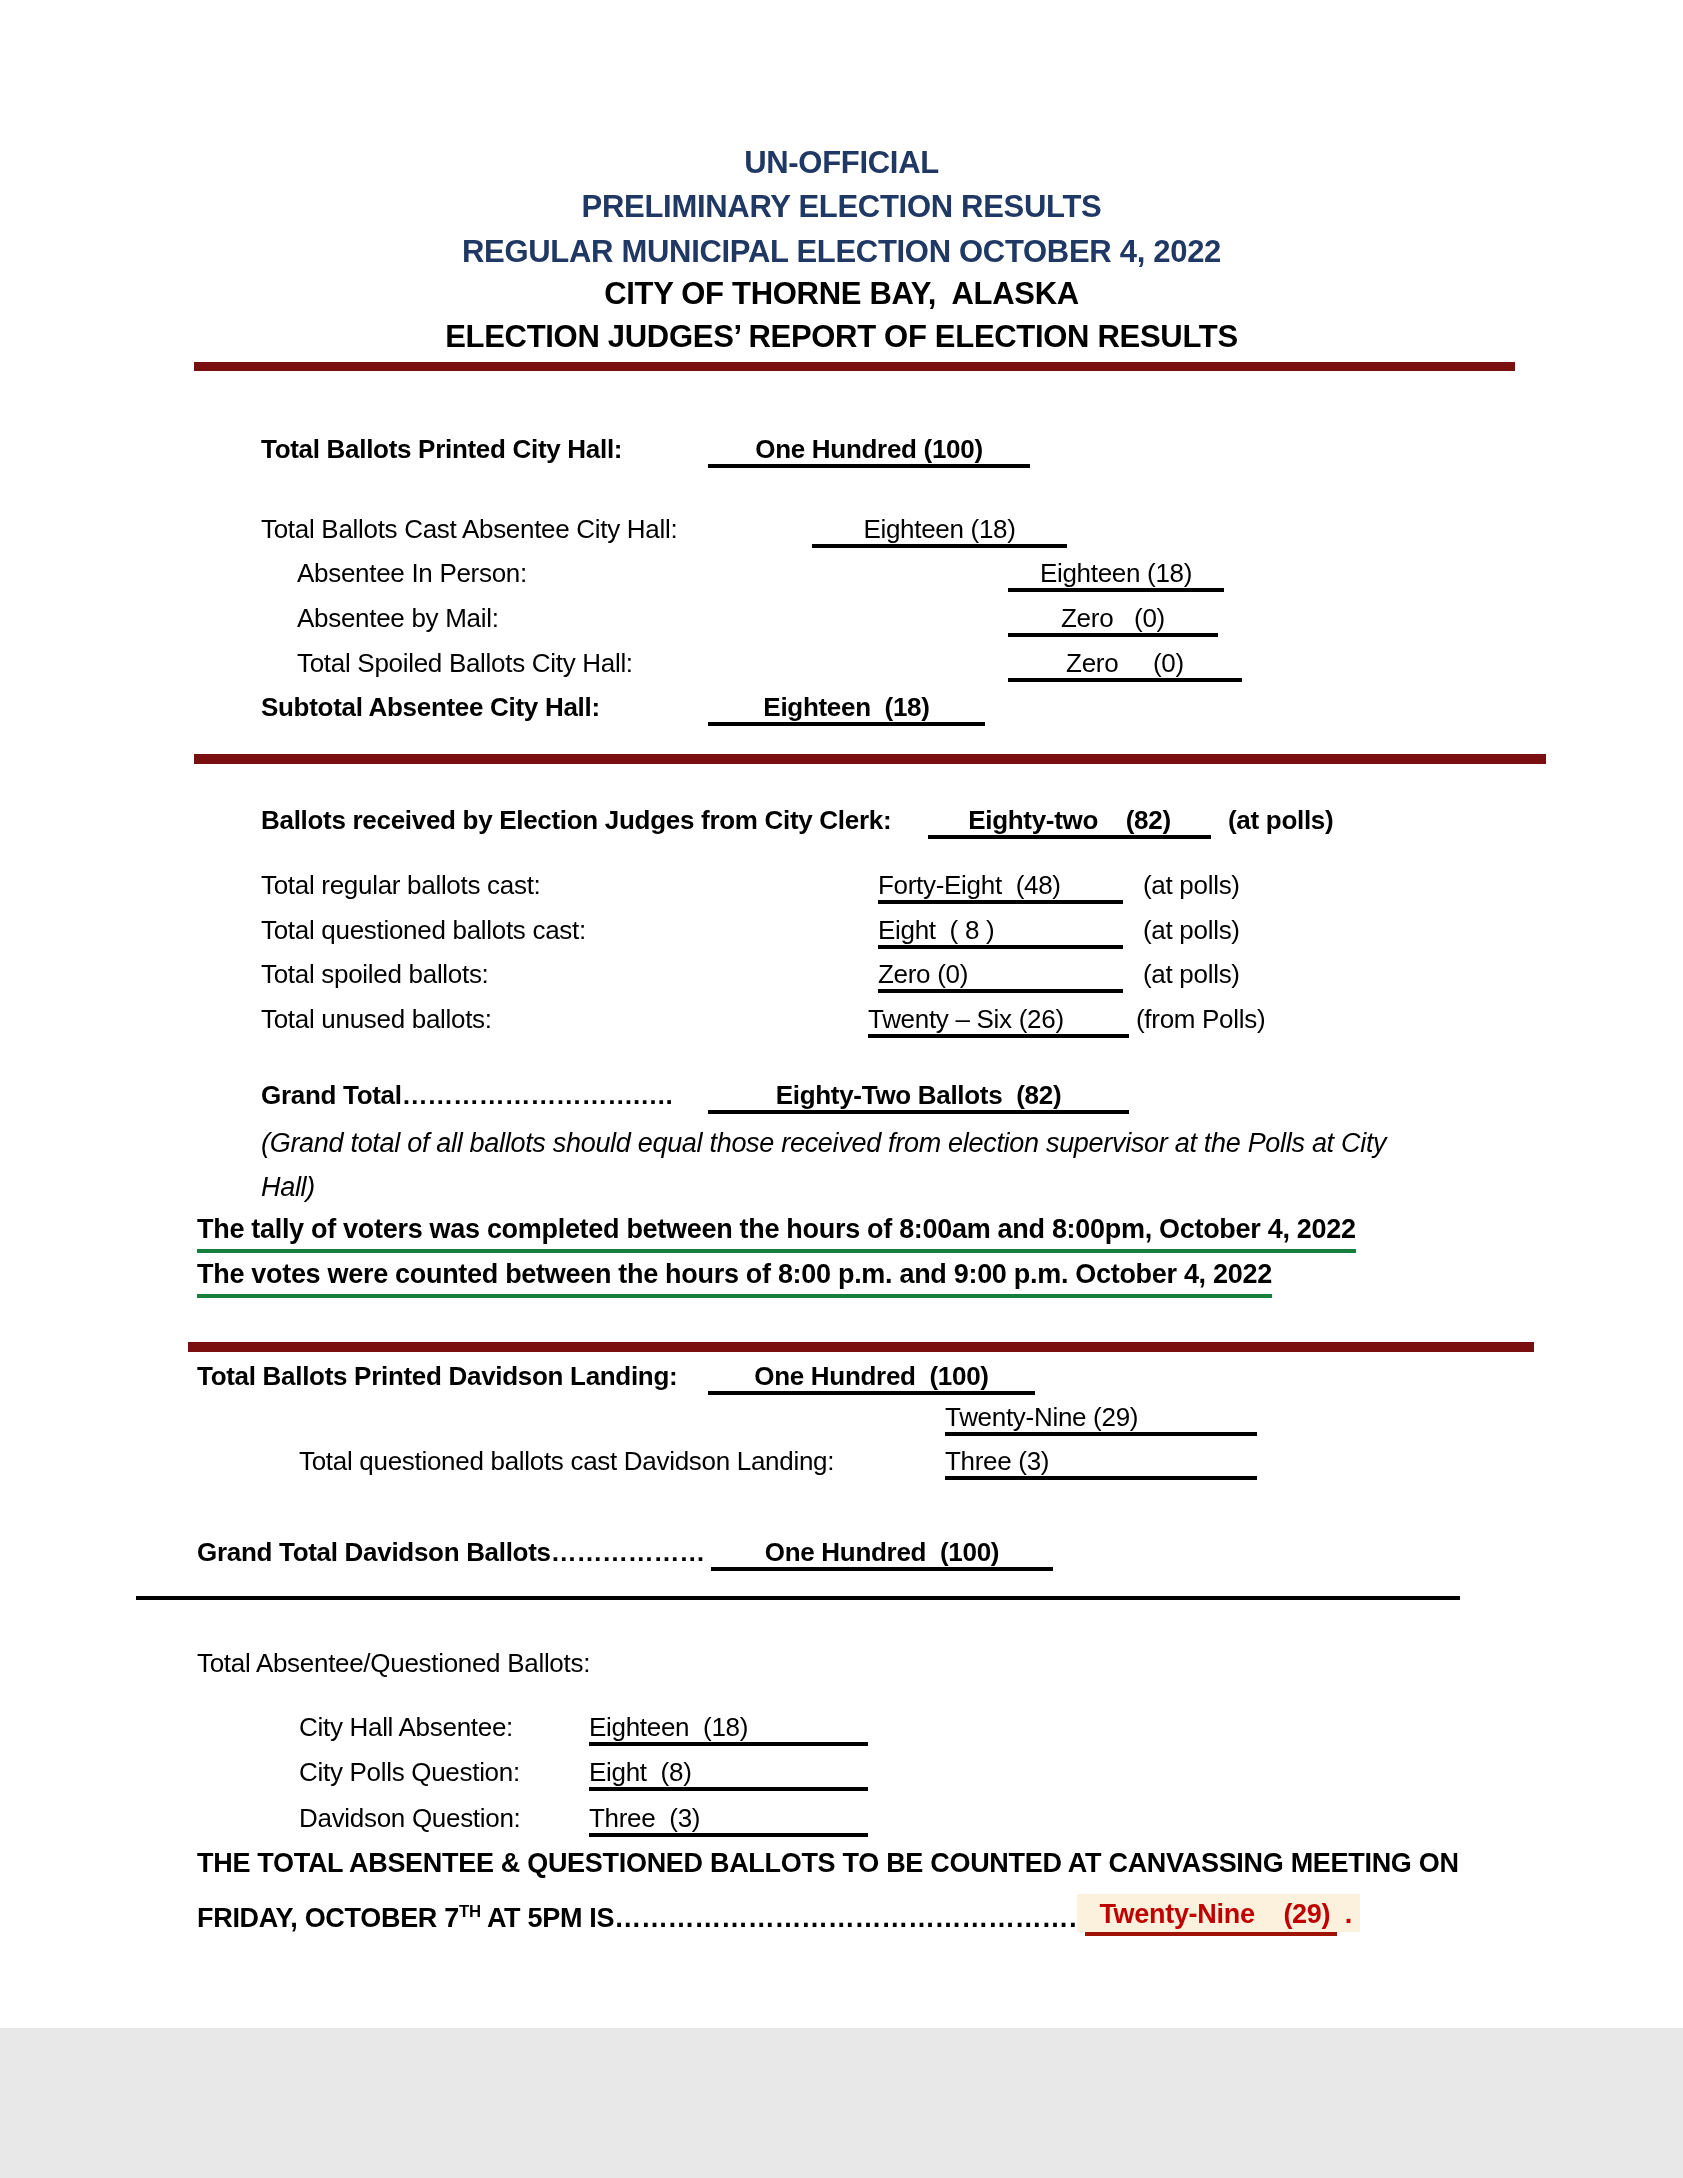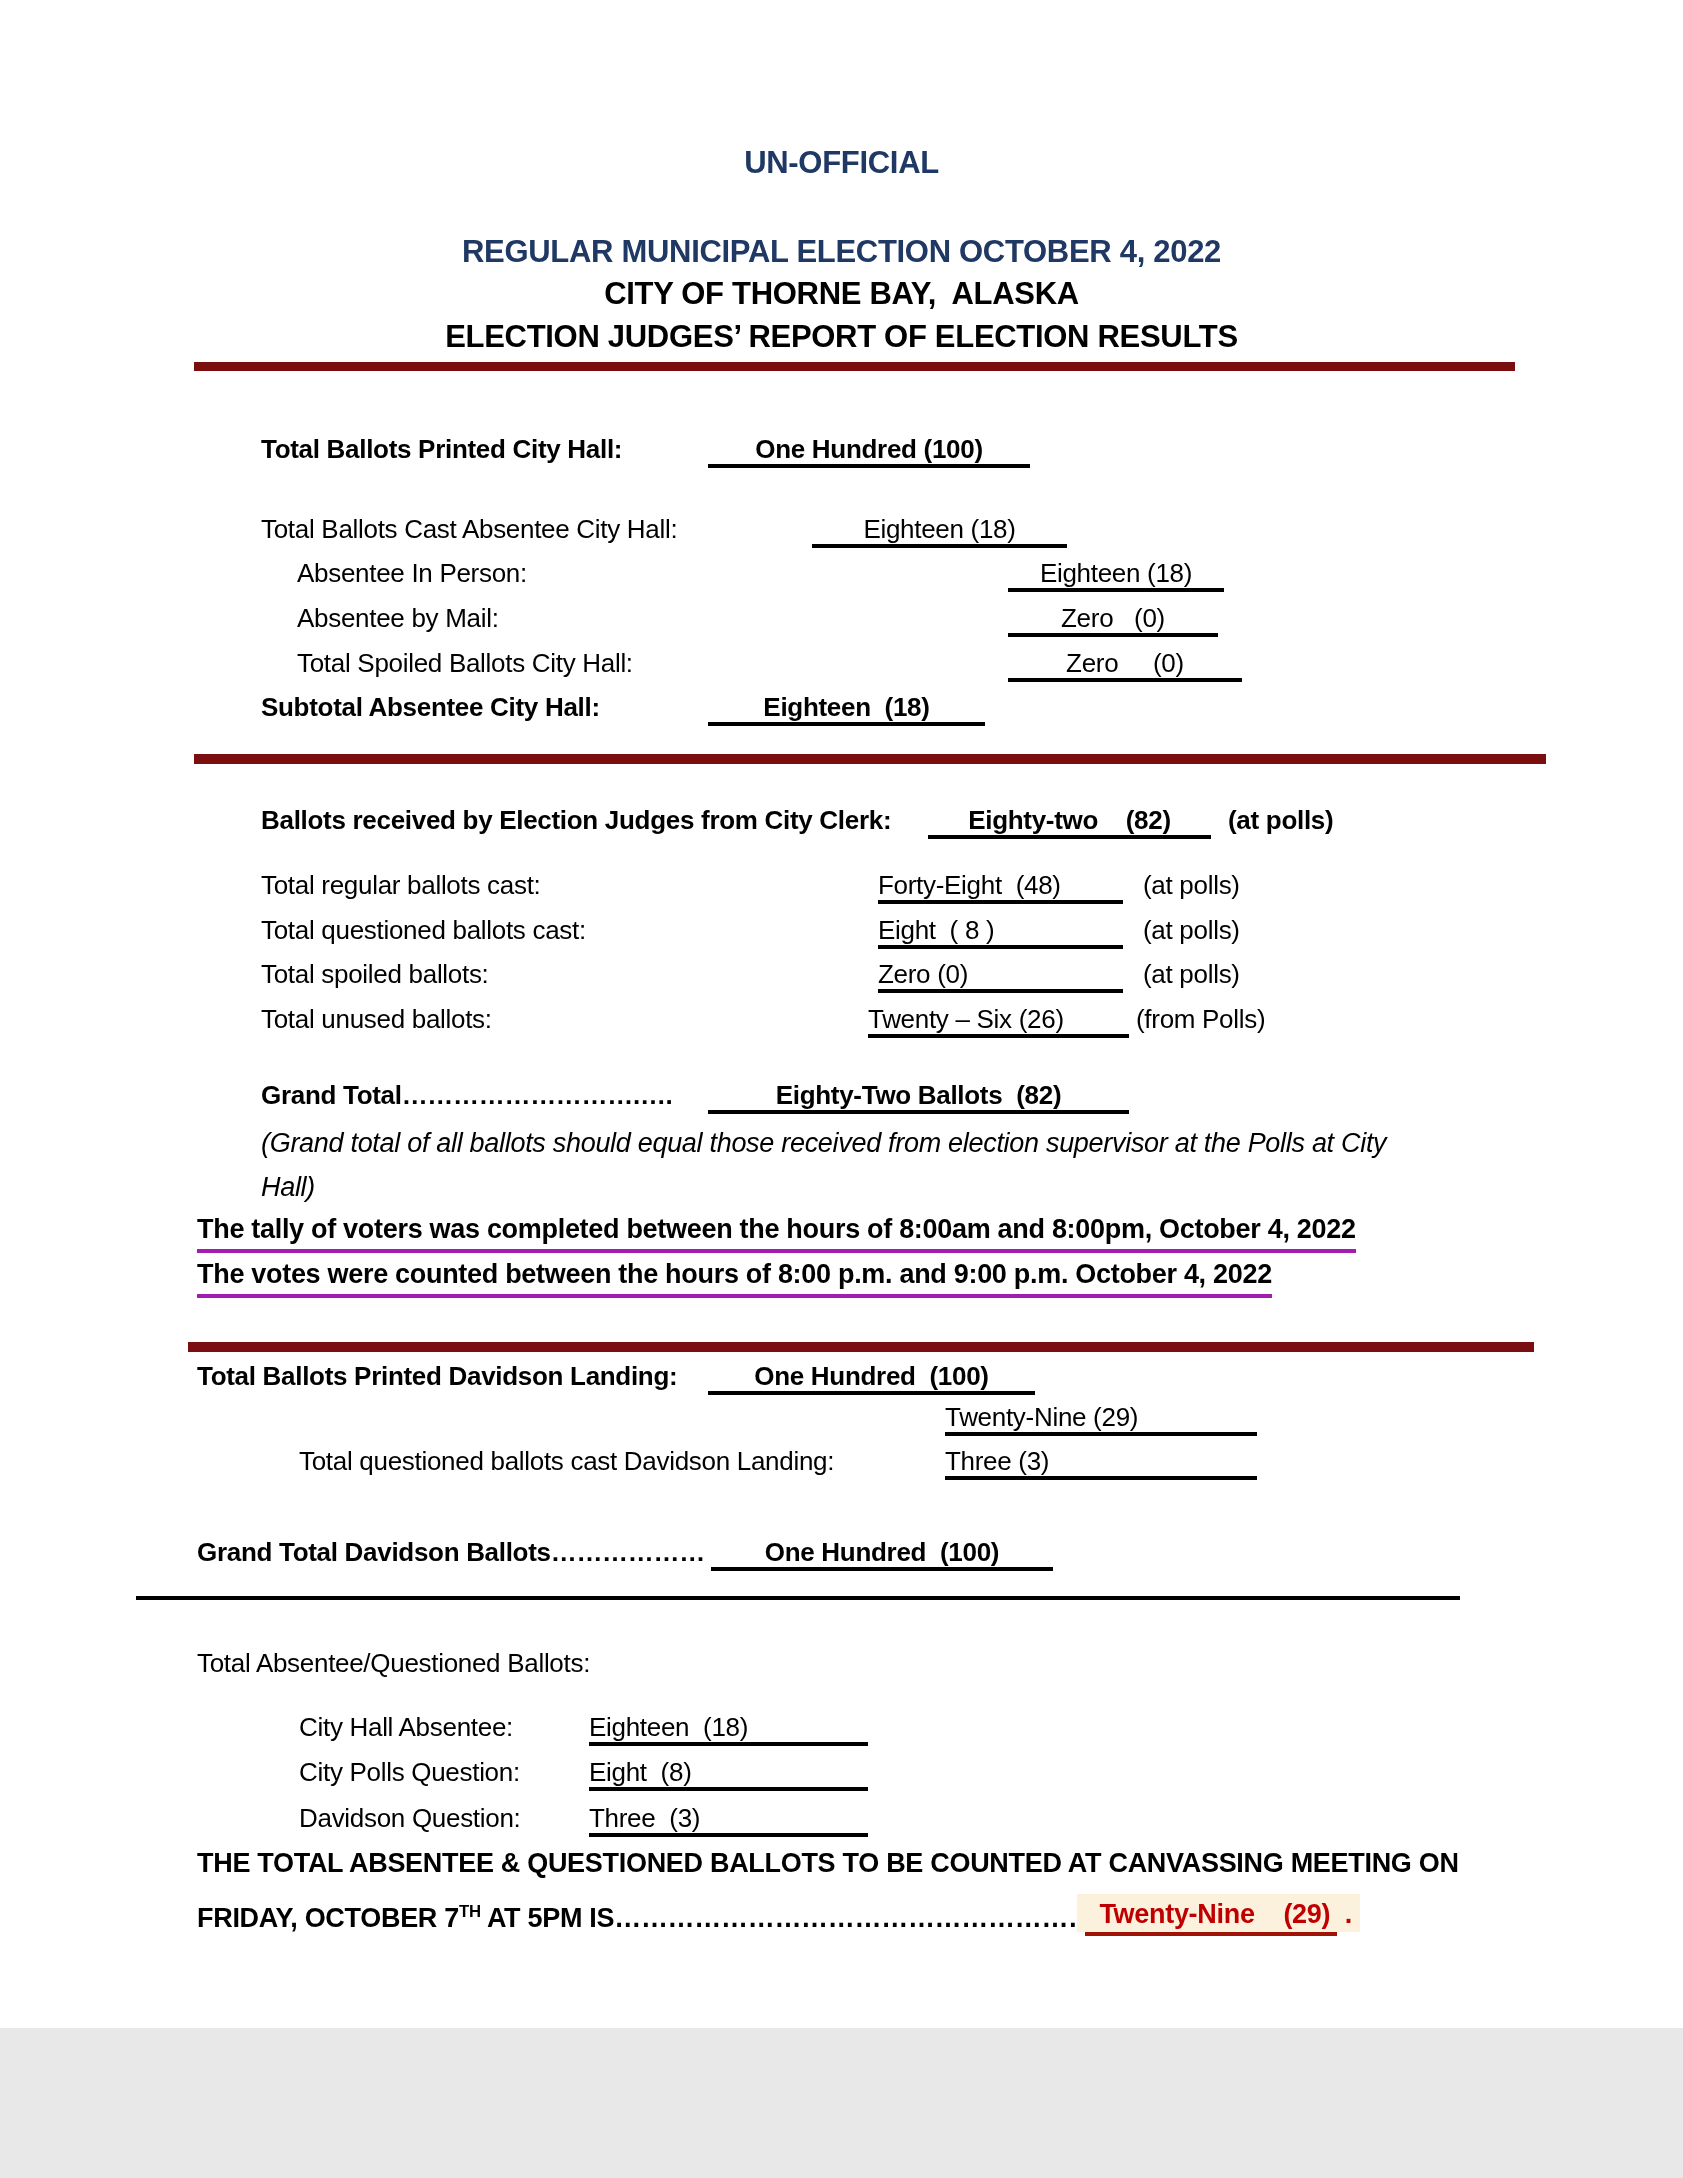--- a/index.html
+++ b/index.html
@@ -13,31 +13,32 @@
   .line{position:absolute;left:0;top:0;width:1683px;height:42px;font-size:26px;line-height:36px;white-space:pre;}
   .abs{position:absolute;top:0;display:inline-block;}
   .blank{border-bottom:4px solid #000;height:33px;}
   .ctr{text-align:center;}
   .rt{text-align:left;}
   .b{font-weight:bold;}
   .it{font-style:italic;font-size:27px;}
   .sm{font-size:27px;}
   .rule{position:absolute;background:#7B0F0F;}
   .rule-black{position:absolute;background:#000;}
-  .ul-line{display:inline-block;border-bottom:4px solid #a21caf;padding-bottom:2px;font-size:27px;font-weight:bold;}
+  .ul-line{display:inline-block;border-bottom:4px solid #15803d;padding-bottom:2px;font-size:27px;font-weight:bold;}
   .sup{font-size:0.62em;vertical-align:super;}
   .hl{background:#FBF1DC;padding:2px 8px 0 8px;color:#C00000;font-weight:bold;}
   .hl-ul{border-bottom:4px solid #A01408;padding-bottom:3px;}
 </style>
 </head>
 <body>
 
 <div class="page">
 
   <div class="hdr navy" style="top:145px">UN-OFFICIAL</div>
+  <div class="hdr navy" style="top:189px">PRELIMINARY ELECTION RESULTS</div>
   <div class="hdr navy" style="top:234px">REGULAR MUNICIPAL ELECTION OCTOBER 4, 2022</div>
   <div class="hdr" style="top:319px">ELECTION JUDGES’ REPORT OF ELECTION RESULTS</div>
   <div class="hdr" style="top:276px">CITY OF THORNE BAY,  ALASKA</div>
   <div class="rule" style="top:362px;left:194px;width:1321px;height:9px"></div>
 
   <div class="line" style="top:431px">
     <span class="abs b" style="left:261px">Total Ballots Printed City Hall:</span>
     <span class="abs blank ctr b" style="left:708px;width:322px">One Hundred (100)</span>
   </div>
 

